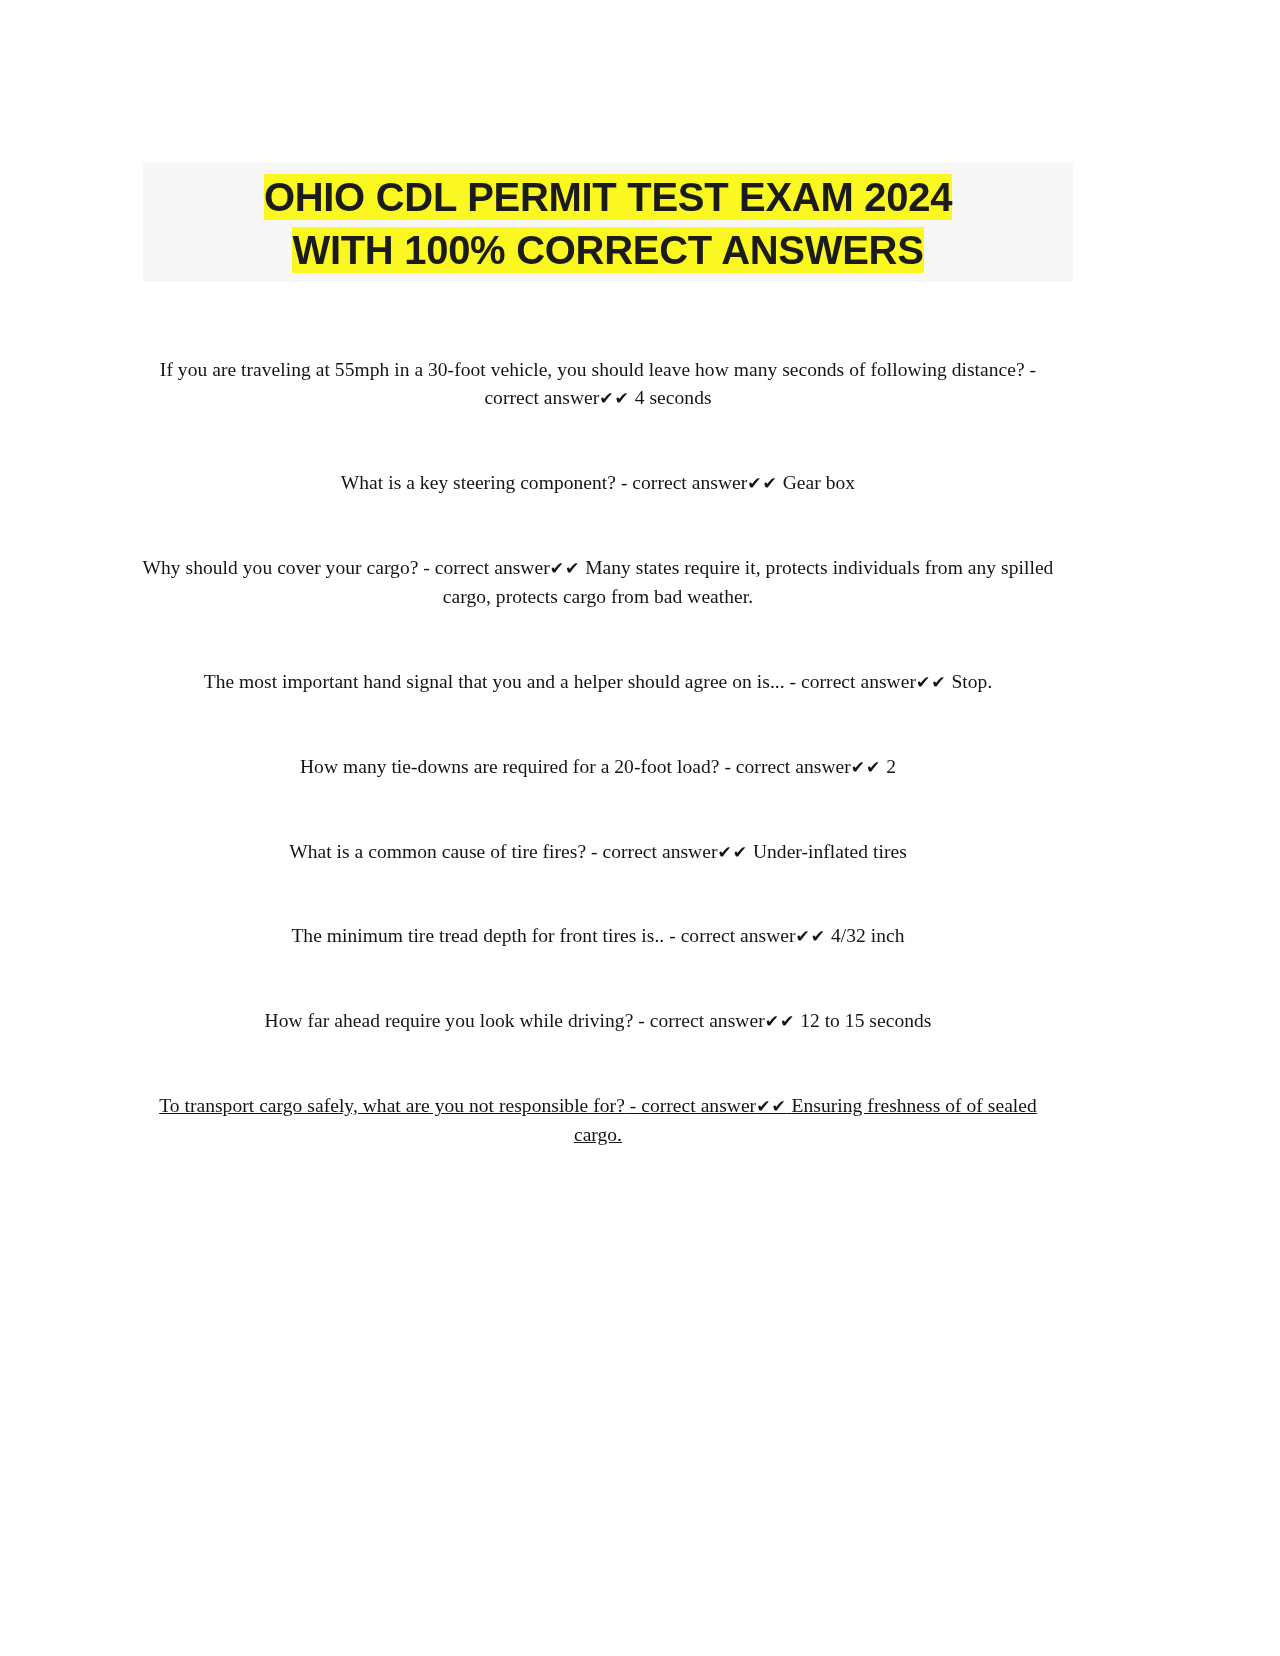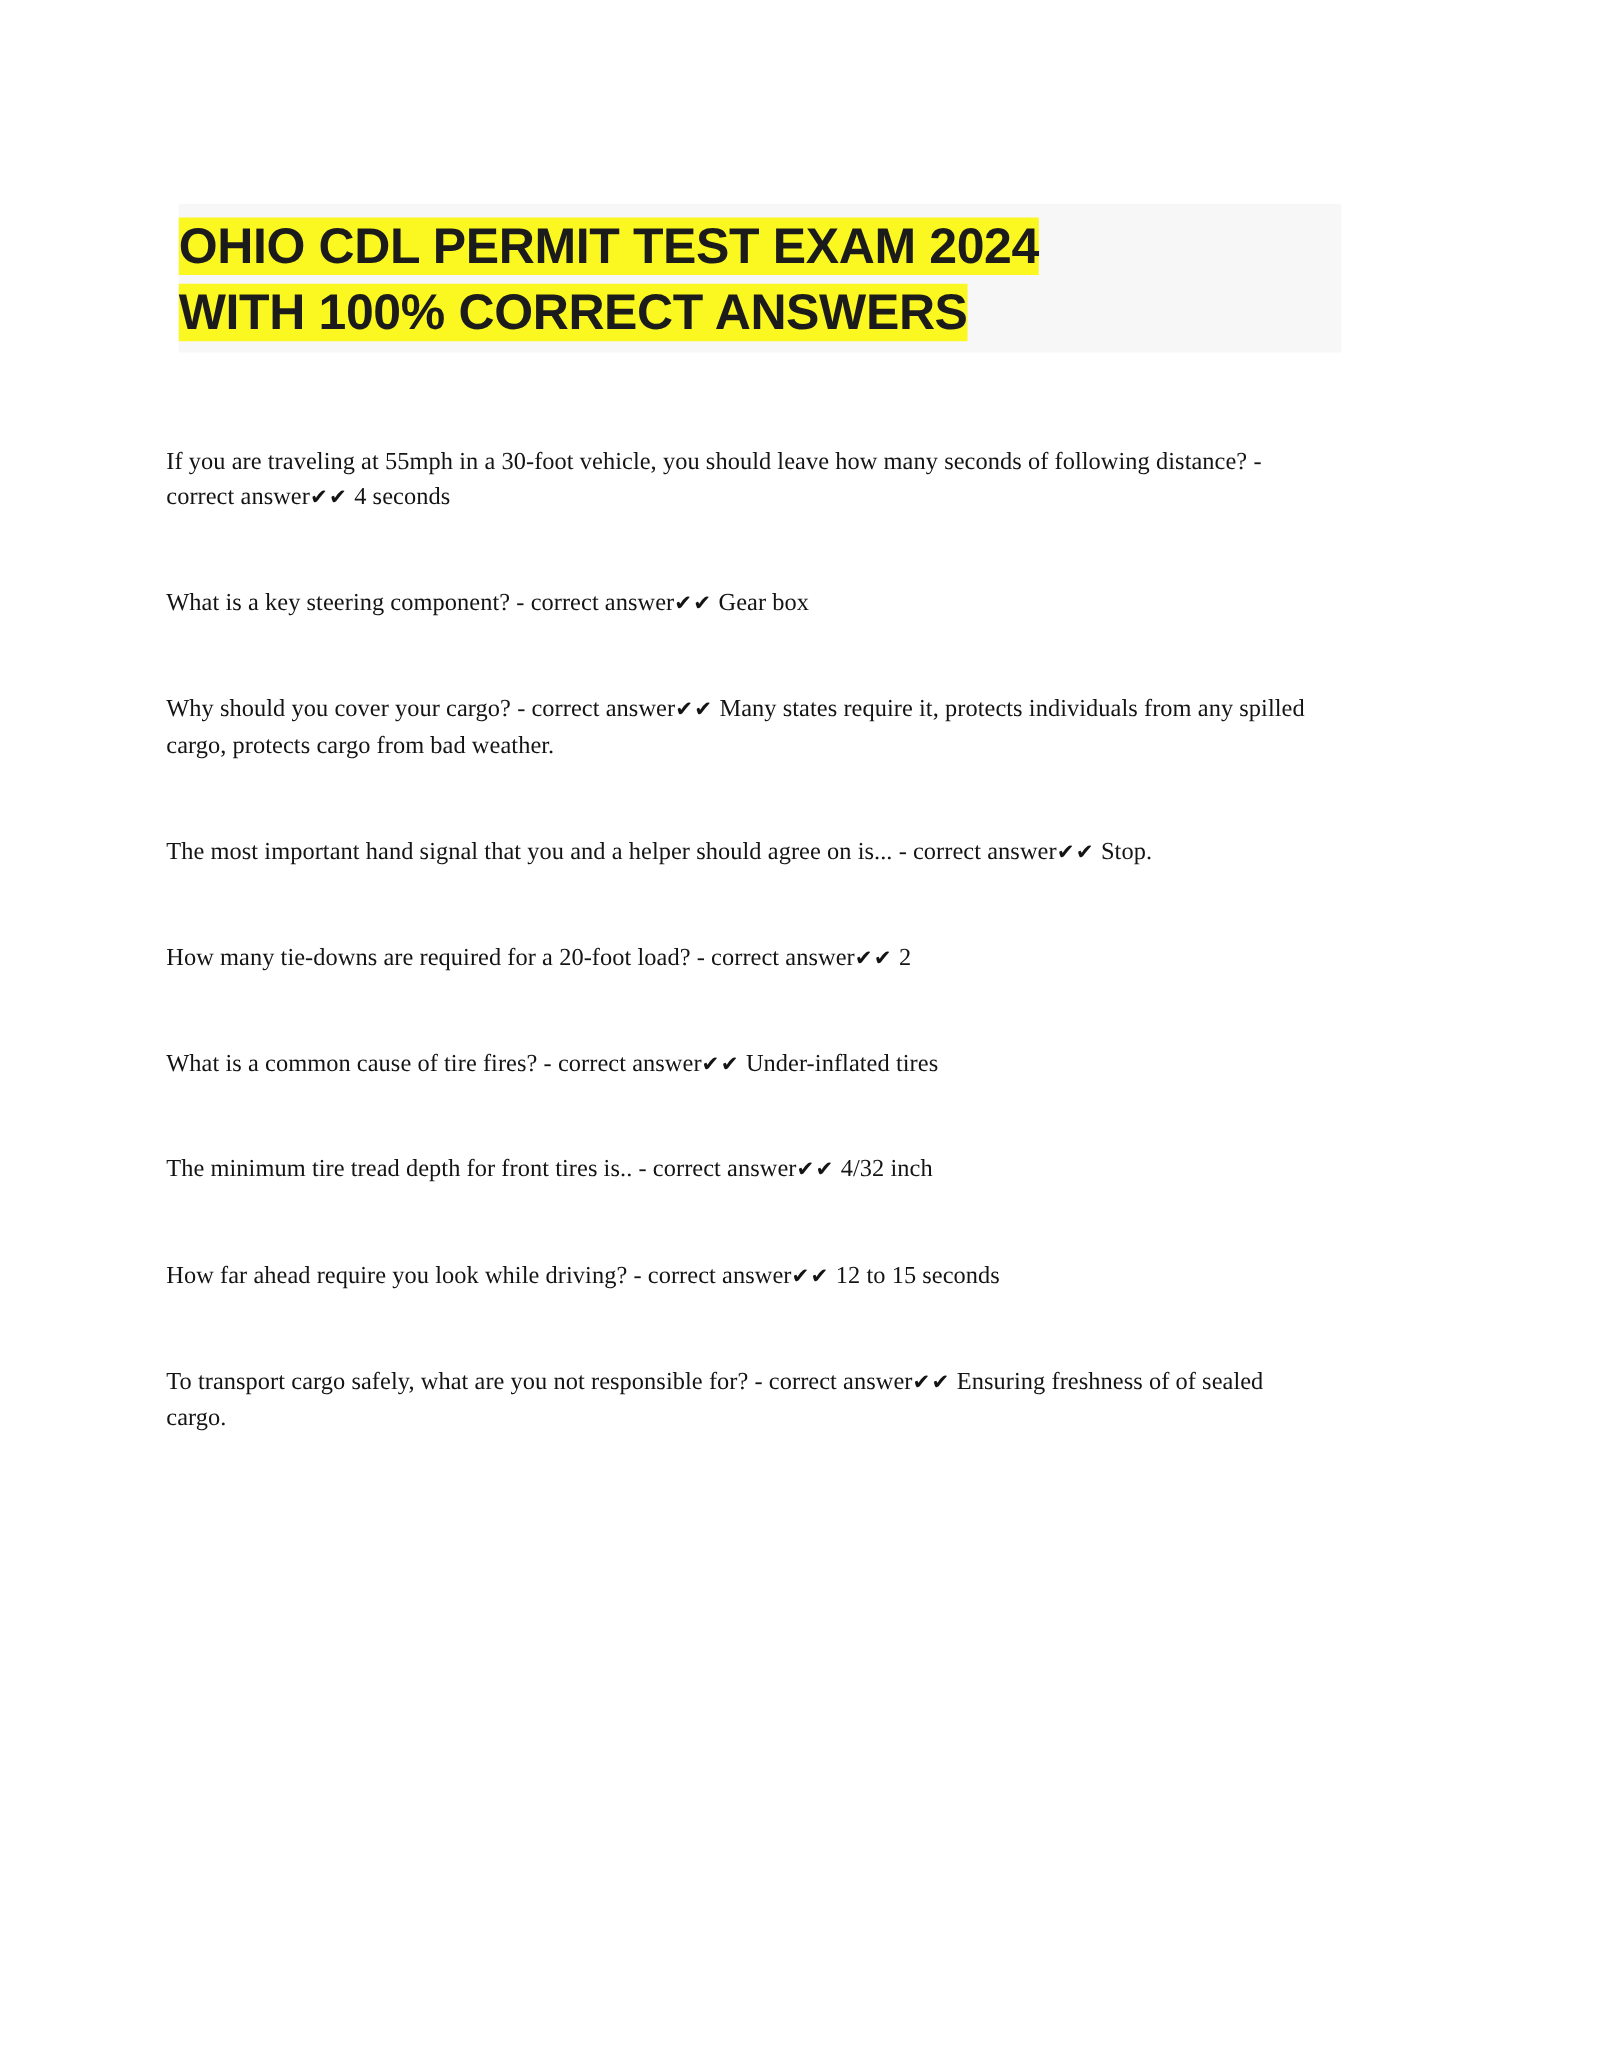--- a/index.html
+++ b/index.html
@@ -15,20 +15,21 @@
     position: relative;
     overflow: hidden;
   }
   .page {
     position: absolute;
     left: 0;
     top: 0;
     width: 1062px;
     height: 1656px;
     background: #ffffff;
+    text-align: center;
   }
   .doc-title {
     position: absolute;
     left: 143px;
     top: 136px;
     width: 930px;
     font-family: "Liberation Sans", sans-serif;
     font-size: 40px;
     font-weight: bold;
     line-height: 1.32;
@@ -51,21 +52,21 @@
     width: 930px;
   }
   .qa-item {
     font-family: "Liberation Serif", "DejaVu Serif", serif;
     font-size: 19.5px;
     line-height: 1.48;
     color: #141414;
     margin-bottom: 56px;
     letter-spacing: 0.05px;
   }
-  .qa-item:last-child { margin-bottom: 0; }
+  .qa-item:last-child { margin-bottom: 0; text-decoration: underline; }
   .checks {
     letter-spacing: 1px;
     font-family: "DejaVu Sans", sans-serif;
     font-size: 17px;
   }
 </style>
 </head>
 <body>
 
 <div class="page">

